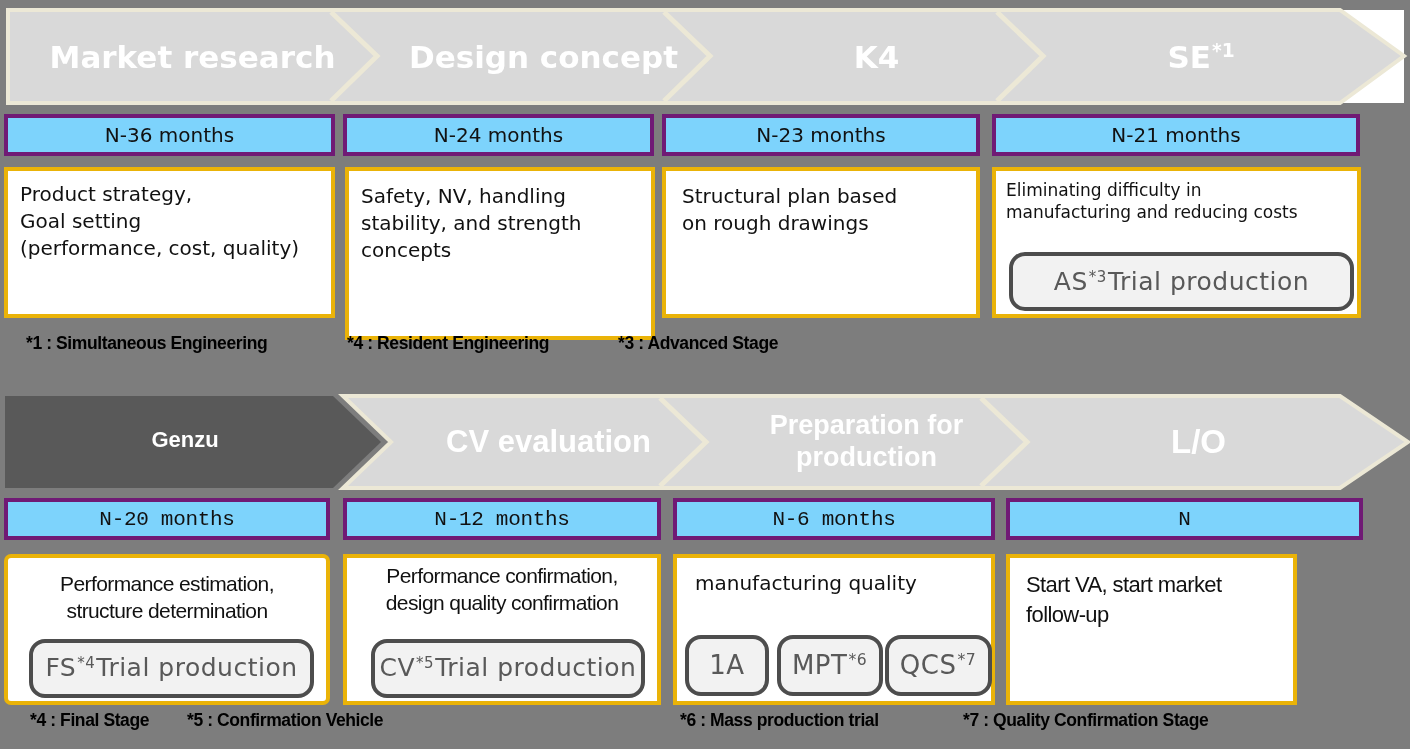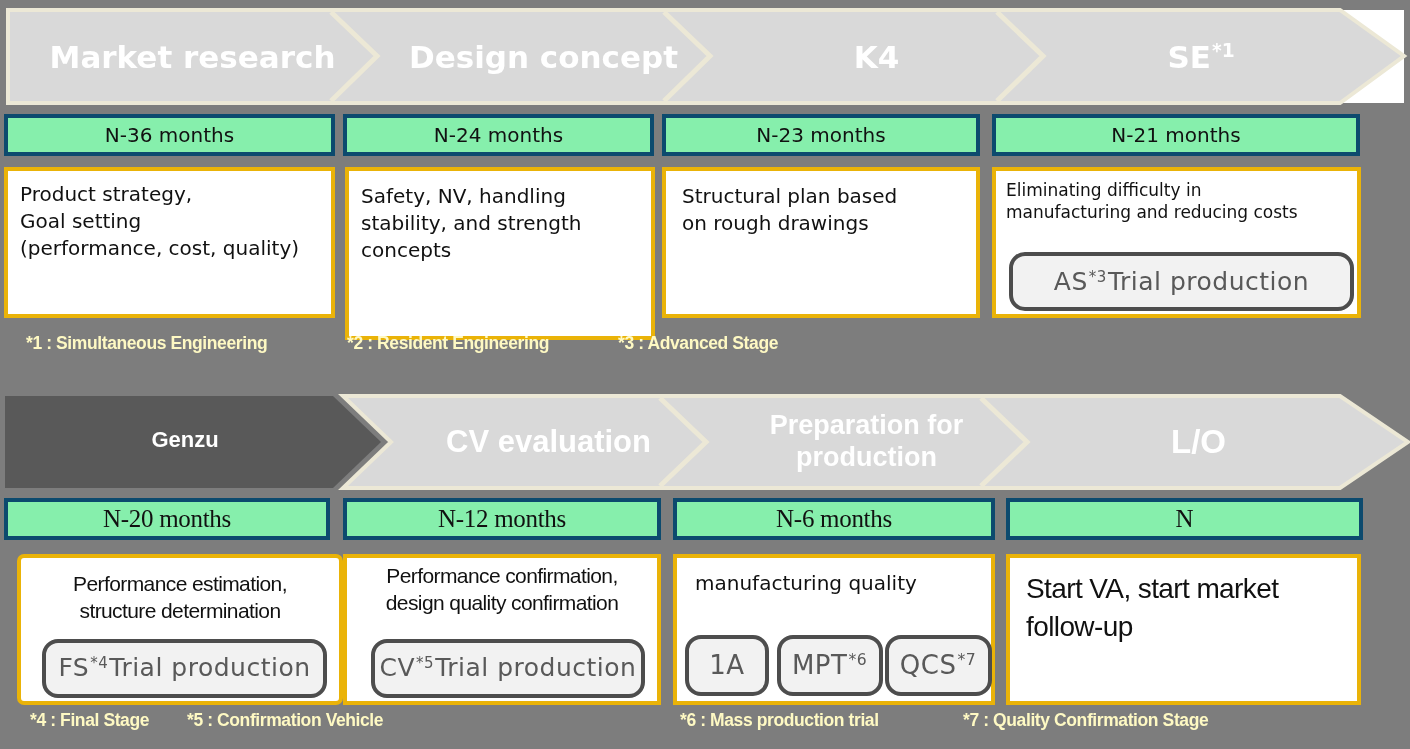--- a/index.html
+++ b/index.html
@@ -8,40 +8,40 @@
   .abs { position:absolute; box-sizing:border-box; }
   svg { position:absolute; left:0; }
 
   
   .stage { position:absolute; display:flex; align-items:center; justify-content:center;
            color:#ffffff; font-weight:bold; text-align:center; }
   .stage-top { font-family:"DejaVu Sans",sans-serif; font-size:31px; }
   .stage-bottom { font-family:"Liberation Sans",sans-serif; }
 
   
-  .tf { position:absolute; box-sizing:border-box; background:#86efac; border:4px solid #0c4a6e;
+  .tf { position:absolute; box-sizing:border-box; background:#7dd3fc; border:4px solid #701a75;
         display:flex; align-items:center; justify-content:center; color:#111;
         font-family:"DejaVu Sans",sans-serif; font-size:20px; }
-  .tf-narrow { font-family:Liberation Serif, serif; font-size:25px; letter-spacing:-0.3px; }
+  .tf-narrow { font-family:Liberation Mono, monospace; font-size:21px; letter-spacing:-0.3px; }
 
   
   .box { position:absolute; box-sizing:border-box; background:#ffffff; border:4px solid #eab308; color:#111; }
   .desc { white-space:pre-line; }
   .wide-font { font-family:"DejaVu Sans",sans-serif; }
   .narrow-font { font-family:"Liberation Sans",sans-serif; letter-spacing:-0.6px; }
 
   
   .pill { position:absolute; box-sizing:border-box; background:#f2f2f2; border:4px solid #4d4d4d;
           border-radius:16px; color:#595959; display:flex; align-items:center; justify-content:center;
           font-family:"DejaVu Sans",sans-serif; letter-spacing:0.5px; }
   sup { font-size:60%; line-height:0; vertical-align:0.55em; padding:0 1px; }
 
   
   .fn { position:absolute; font-family:"Liberation Sans",sans-serif; font-weight:bold;
-        font-size:17.5px; letter-spacing:-0.4px; color:#fef9c3; white-space:nowrap; }
+        font-size:17.5px; letter-spacing:-0.4px; color:#000000; white-space:nowrap; }
 </style>
 </head>
 <body>
 
 <div class="canvas">
 
   <div class="abs" style="left:1338px; top:10px; width:66px; height:93px; background:#ffffff;"></div>
 
   <svg style="top:0;" width="1410" height="115" viewBox="0 0 1410 115">
     <polygon points="8,10 1340,10 1404,56 1340,103 8,103" fill="#d9d9d9" stroke="#ece8d6" stroke-width="4"></polygon>
@@ -92,21 +92,21 @@
   </div>
   <div class="box wide-font" style="left:992px; top:167px; width:369px; height:151px; font-size:17px; line-height:1.32; padding:8px 6px 0 10px;">
     <div class="desc">Eliminating difficulty in
 manufacturing and reducing costs</div>
     <div class="pill" style="left:13px; top:81px; width:345px; height:59px; font-size:25px;">
       <div><span>AS</span><sup>*3</sup><span>Trial production</span></div>
     </div>
   </div>
 
   <div class="fn" style="left:26px; top:333px;">*1 : Simultaneous Engineering</div>
-  <div class="fn" style="left:347px; top:333px;">*2 : Resident Engineering</div>
+  <div class="fn" style="left:347px; top:333px;">*4 : Resident Engineering</div>
   <div class="fn" style="left:618px; top:333px;">*3 : Advanced Stage</div>
 
   <svg style="top:385px;" width="1410" height="115" viewBox="0 0 1410 115">
     <polygon points="343,11 1340,11 1408,57 1340,103 343,103 391,57" fill="#d9d9d9" stroke="#ece8d6" stroke-width="4"></polygon>
     <polyline points="660,13 706,57 660,101" fill="none" stroke="#ece8d6" stroke-width="5"></polyline>
     <polyline points="981,13 1027,57 981,101" fill="none" stroke="#ece8d6" stroke-width="5"></polyline>
     <polygon points="5,11 333,11 381,57 333,103 5,103" fill="#595959"></polygon>
   </svg>
 
   <div class="stage stage-bottom" style="left:5px; top:396px; width:360px; height:88px; font-size:22px;">
@@ -129,21 +129,21 @@
   <div class="tf tf-narrow" style="left:343px; top:498px; width:318px; height:42px;">
     <span>N-12 months</span>
   </div>
   <div class="tf tf-narrow" style="left:673px; top:498px; width:322px; height:42px;">
     <span>N-6 months</span>
   </div>
   <div class="tf tf-narrow" style="left:1006px; top:498px; width:357px; height:42px;">
     <span>N</span>
   </div>
 
-  <div class="box narrow-font" style="left:17px; top:554px; width:326px; height:151px; font-size:21px; line-height:1.3; text-align:center; padding-top:12px;border-radius:7px;">
+  <div class="box narrow-font" style="left:4px; top:554px; width:326px; height:151px; font-size:21px; line-height:1.3; text-align:center; padding-top:12px;border-radius:7px;">
     <div class="desc">Performance estimation,
 structure determination</div>
     <div class="pill" style="left:21px; top:81px; width:285px; height:59px; font-size:25px;">
       <div><span>FS</span><sup>*4</sup><span>Trial production</span></div>
     </div>
   </div>
   <div class="box narrow-font" style="left:343px; top:554px; width:318px; height:151px; font-size:21px; line-height:1.3; text-align:center; padding-top:4px;">
     <div class="desc">Performance confirmation,
 design quality confirmation</div>
     <div class="pill" style="left:24px; top:81px; width:274px; height:59px; font-size:25px;">
@@ -155,21 +155,21 @@
     <div class="pill" style="left:8px; top:77px; width:84px; height:61px; font-size:26px;">
       <div><span>1A</span></div>
     </div>
     <div class="pill" style="left:100px; top:77px; width:106px; height:61px; font-size:26px;">
       <div><span>MPT</span><sup>*6</sup></div>
     </div>
     <div class="pill" style="left:208px; top:77px; width:107px; height:61px; font-size:26px;">
       <div><span>QCS</span><sup>*7</sup></div>
     </div>
   </div>
-  <div class="box narrow-font" style="left:1006px; top:554px; width:355px; height:151px; font-size:28px; line-height:1.35; padding:12px 8px 0 16px;">
+  <div class="box narrow-font" style="left:1006px; top:554px; width:291px; height:151px; font-size:22px; line-height:1.35; padding:12px 8px 0 16px;">
     <div class="desc">Start VA, start market
 follow-up</div>
   </div>
 
   <div class="fn" style="left:30px; top:710px;">*4 : Final Stage</div>
   <div class="fn" style="left:187px; top:710px;">*5 : Confirmation Vehicle</div>
   <div class="fn" style="left:680px; top:710px;">*6 : Mass production trial</div>
   <div class="fn" style="left:963px; top:710px;">*7 : Quality Confirmation Stage</div>
 
 </div>

